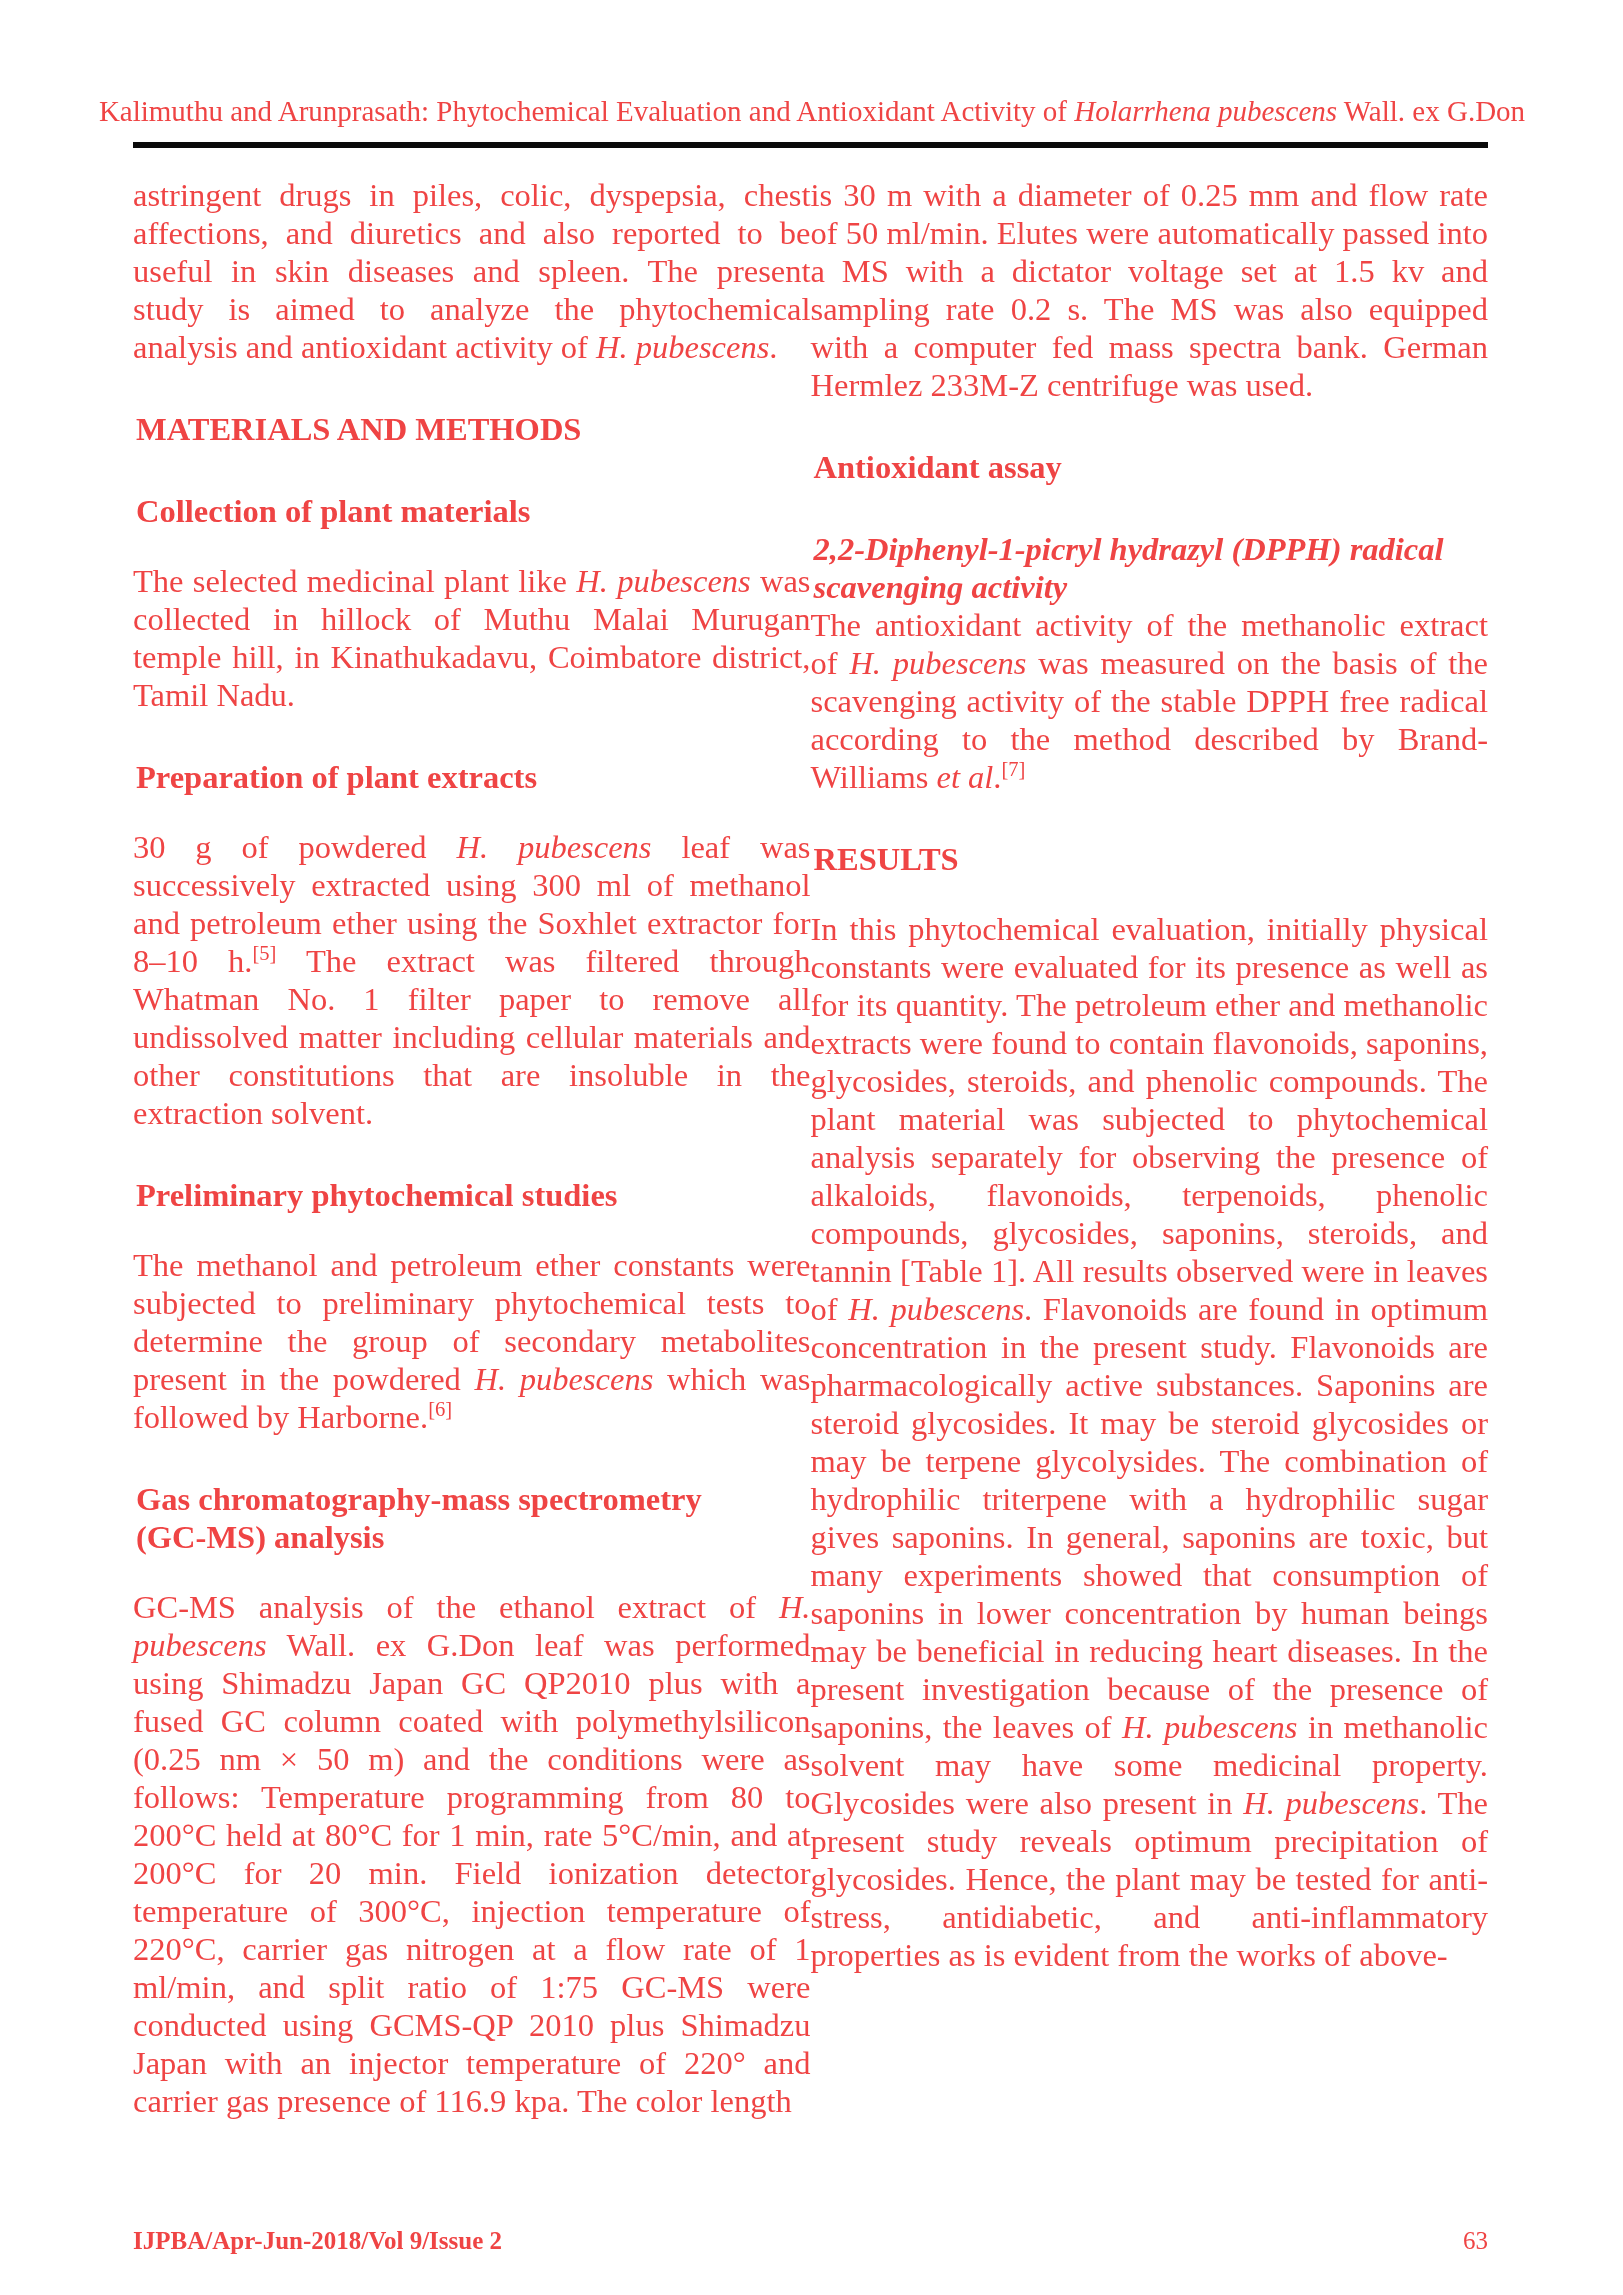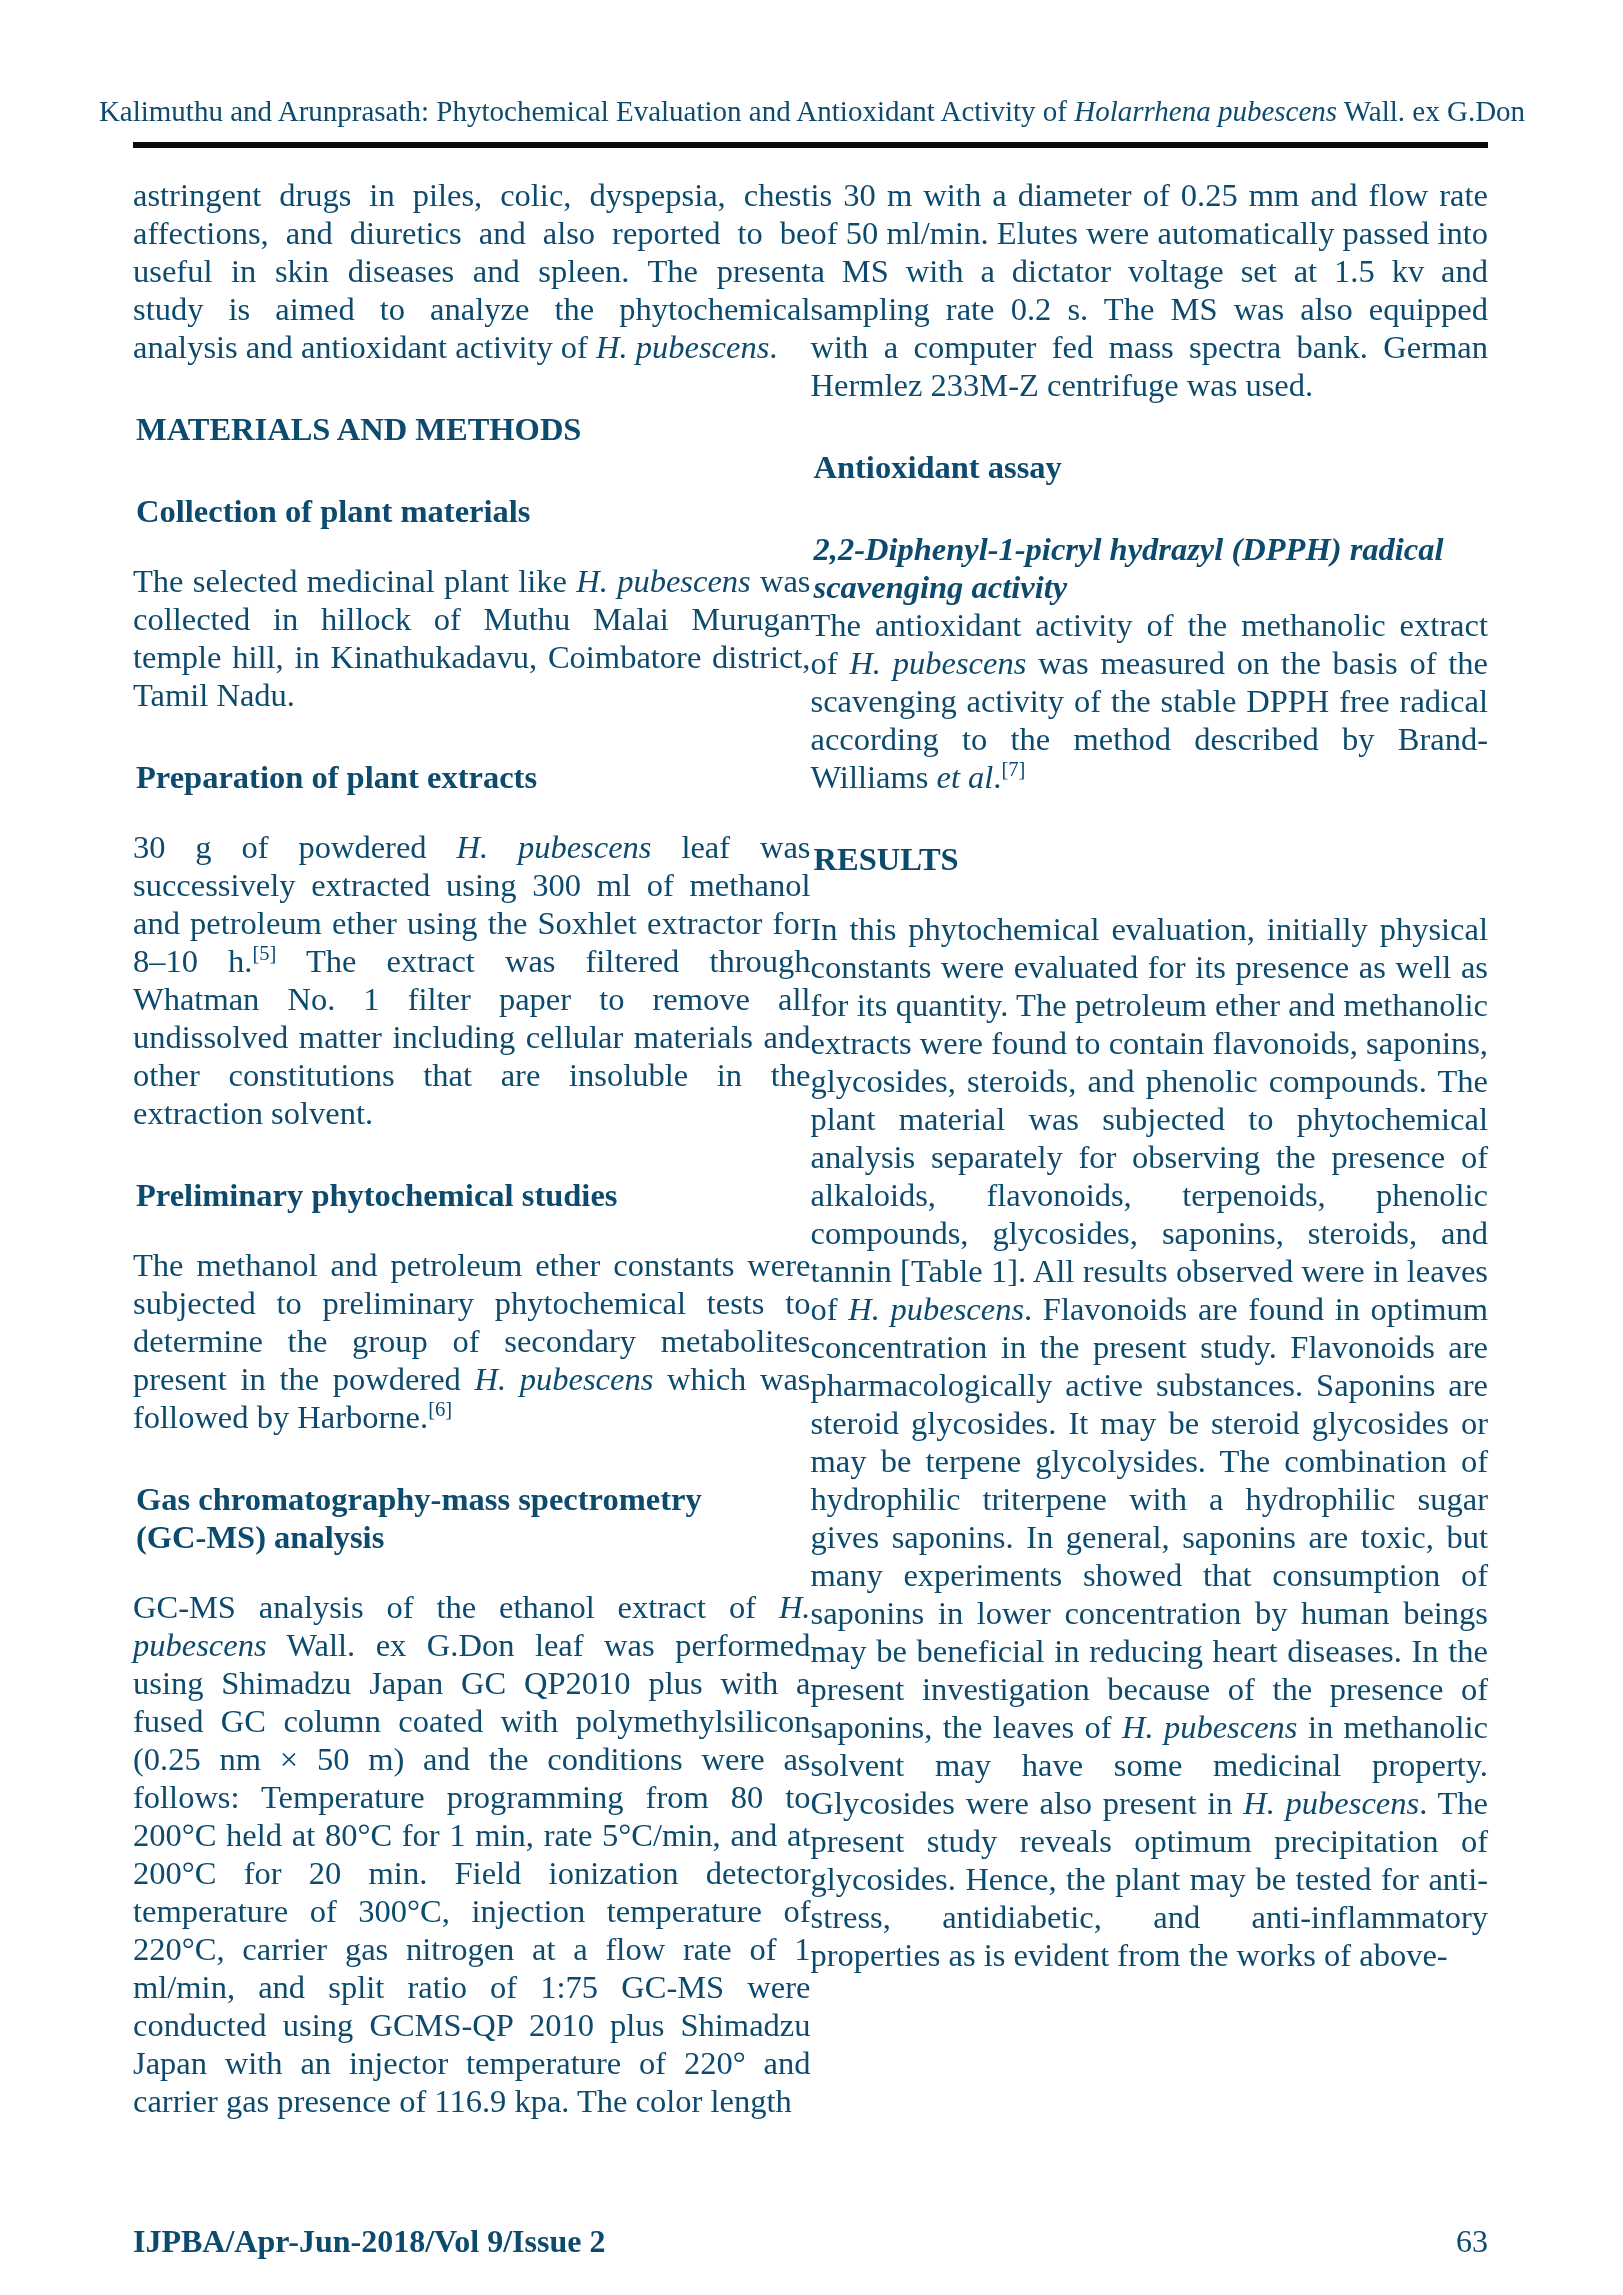--- a/index.html
+++ b/index.html
@@ -5,21 +5,21 @@
   html, body {
     margin: 0;
     padding: 0;
     background: #ffffff;
   }
   .page {
     position: relative;
     width: 1624px;
     height: 2295px;
     background: #ffffff;
-    color: #0c4a6e;
+    color: #ef4444;
     font-family: "Liberation Serif", "DejaVu Serif", serif;
     overflow: hidden;
   }
   .running-head {
     padding-top: 95px;
     text-align: center;
     font-size: 29px;
     line-height: 33px;
     white-space: nowrap;
   }
@@ -58,21 +58,21 @@
   }
   .i { font-style: italic; }
   .footer {
     position: absolute;
     left: 133px;
     right: 136px;
     bottom: 36px;
     display: flex;
     justify-content: space-between;
     align-items: baseline;
-    font-size: 32px;
+    font-size: 25px;
     line-height: 36px;
   }
   .journal { font-weight: bold; }
 </style>
 </head>
 <body>
 
 <div class="page">
 
   <div class="running-head"><span>Kalimuthu and Arunprasath: Phytochemical Evaluation and Antioxidant Activity of </span><span class="i">Holarrhena pubescens</span><span> Wall. ex G.Don</span></div>

